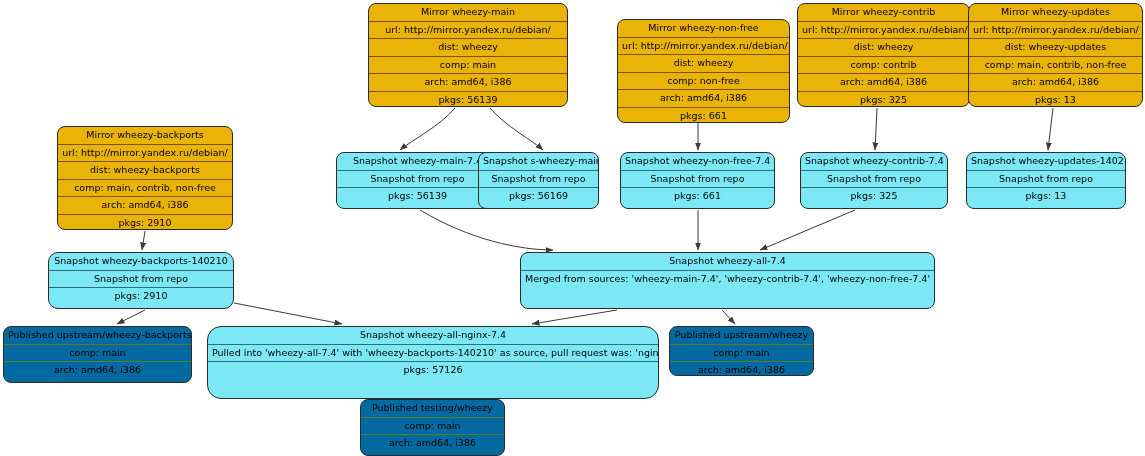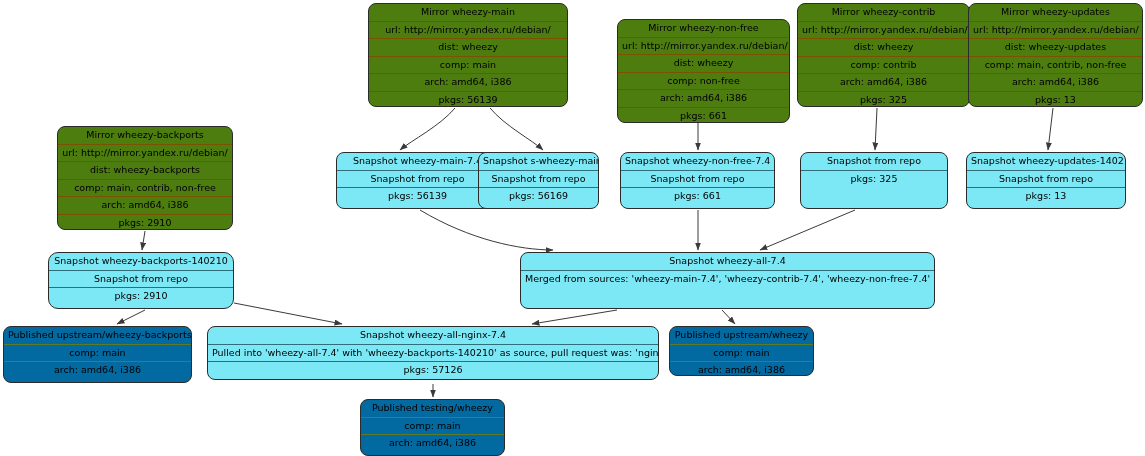--- a/index.html
+++ b/index.html
@@ -19,21 +19,21 @@
     z-index:2;
   }
   .node .row{
     border-bottom:1px solid #2b2b2b;
     text-align:center;
     padding:3px 4px 4px 4px;
     white-space:nowrap;
     overflow:hidden;
   }
   .node .row:last-child{border-bottom:none;}
-  .node.mirror{background:#4d7c0f;}
+  .node.mirror{background:#eab308;}
   .node.mirror .row{border-bottom-color:#7a5200;}
   .node.snapshot{background:#7ce8f5;}
   .node.snapshot .row{border-bottom-color:#2f6f79;}
   .node.published{background:#0369a1;}
   .node.published .row{border-bottom-color:#5f7a24;}
   .node .row.title{font-size:9.5px;}
 </style>
 </head>
 <body>
 
@@ -111,20 +111,21 @@
         <div class="row title">Snapshot s-wheezy-main</div>
         <div class="row">Snapshot from repo</div>
         <div class="row">pkgs: 56169</div>
       </div>
       <div class="node snapshot" style="left: 620px; top: 152px; width: 155px; height: 57px;">
         <div class="row title">Snapshot wheezy-non-free-7.4</div>
         <div class="row">Snapshot from repo</div>
         <div class="row">pkgs: 661</div>
       </div>
       <div class="node snapshot" style="left: 800px; top: 152px; width: 148px; height: 57px;">
+        <div class="row title">Snapshot wheezy-contrib-7.4</div>
         <div class="row">Snapshot from repo</div>
         <div class="row">pkgs: 325</div>
       </div>
       <div class="node snapshot" style="left: 966px; top: 152px; width: 160px; height: 57px;">
         <div class="row title">Snapshot wheezy-updates-140210</div>
         <div class="row">Snapshot from repo</div>
         <div class="row">pkgs: 13</div>
       </div>
       <div class="node snapshot" style="left: 48px; top: 252px; width: 186px; height: 57px; border-radius: 10px;">
         <div class="row title">Snapshot wheezy-backports-140210</div>
@@ -133,21 +134,21 @@
       </div>
       <div class="node snapshot" style="left: 492px; top: 252px; width: 415px; height: 57px; margin-left: 28px;">
         <div class="row title">Snapshot wheezy-all-7.4</div>
         <div class="row">Merged from sources: 'wheezy-main-7.4', 'wheezy-contrib-7.4', 'wheezy-non-free-7.4'</div>
       </div>
       <div class="node published" style="left: 3px; top: 326px; width: 189px; height: 57px;">
         <div class="row title">Published upstream/wheezy-backports</div>
         <div class="row">comp: main</div>
         <div class="row">arch: amd64, i386</div>
       </div>
-      <div class="node snapshot" style="left: 207px; top: 326px; width: 452px; height: 54px;">
+      <div class="node snapshot" style="left: 207px; top: 326px; width: 452px; height: 73px; border-radius: 14px;">
         <div class="row title">Snapshot wheezy-all-nginx-7.4</div>
         <div class="row">Pulled into 'wheezy-all-7.4' with 'wheezy-backports-140210' as source, pull request was: 'nginx'</div>
         <div class="row">pkgs: 57126</div>
       </div>
       <div class="node published" style="left: 669px; top: 326px; width: 145px; height: 50px;">
         <div class="row title">Published upstream/wheezy</div>
         <div class="row">comp: main</div>
         <div class="row">arch: amd64, i386</div>
       </div>
       <div class="node published" style="left: 360px; top: 399px; width: 145px; height: 57px;">

